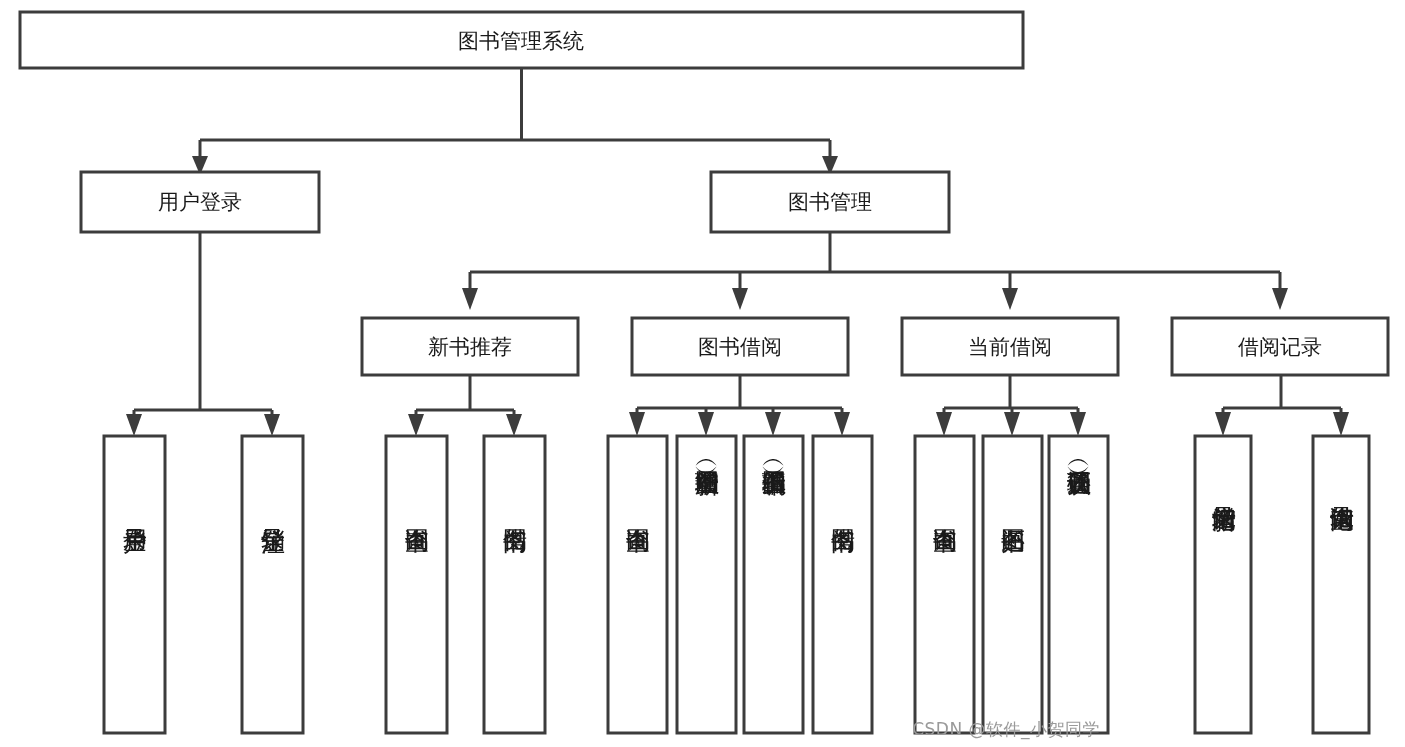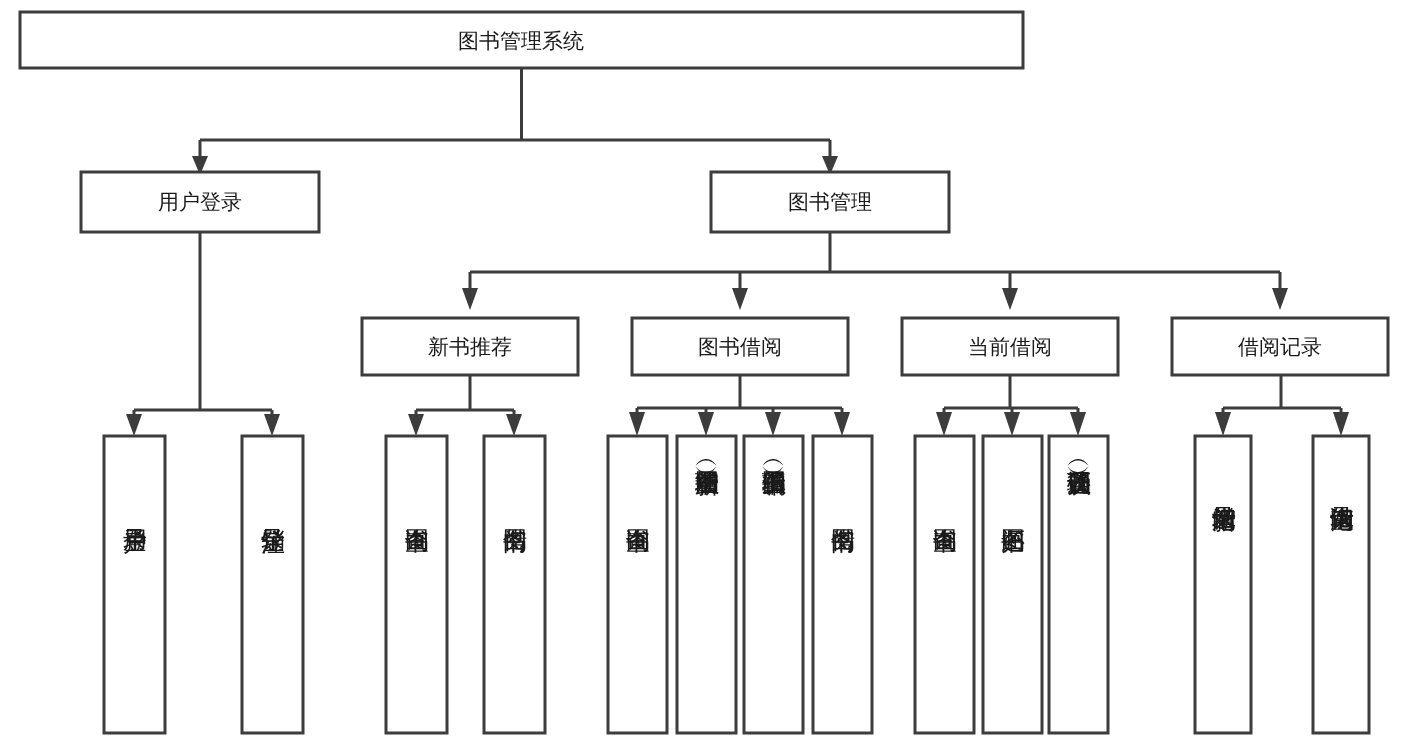--- a/index.html
+++ b/index.html
@@ -234,14 +234,15 @@
       <text class="node-label-vertical" x="1224" y="488">新增借阅记录</text>
     </g>
 
     <g>
       <rect class="node-box" x="1313" y="436" width="56" height="297"></rect>
       <text class="node-label-vertical" x="1342" y="488">查询借阅记录</text>
     </g>
 
   </svg>
 
+  <div class="watermark-text">CSDN @软件_小贺同学</div>
 
 </div>
 
 </body></html>

